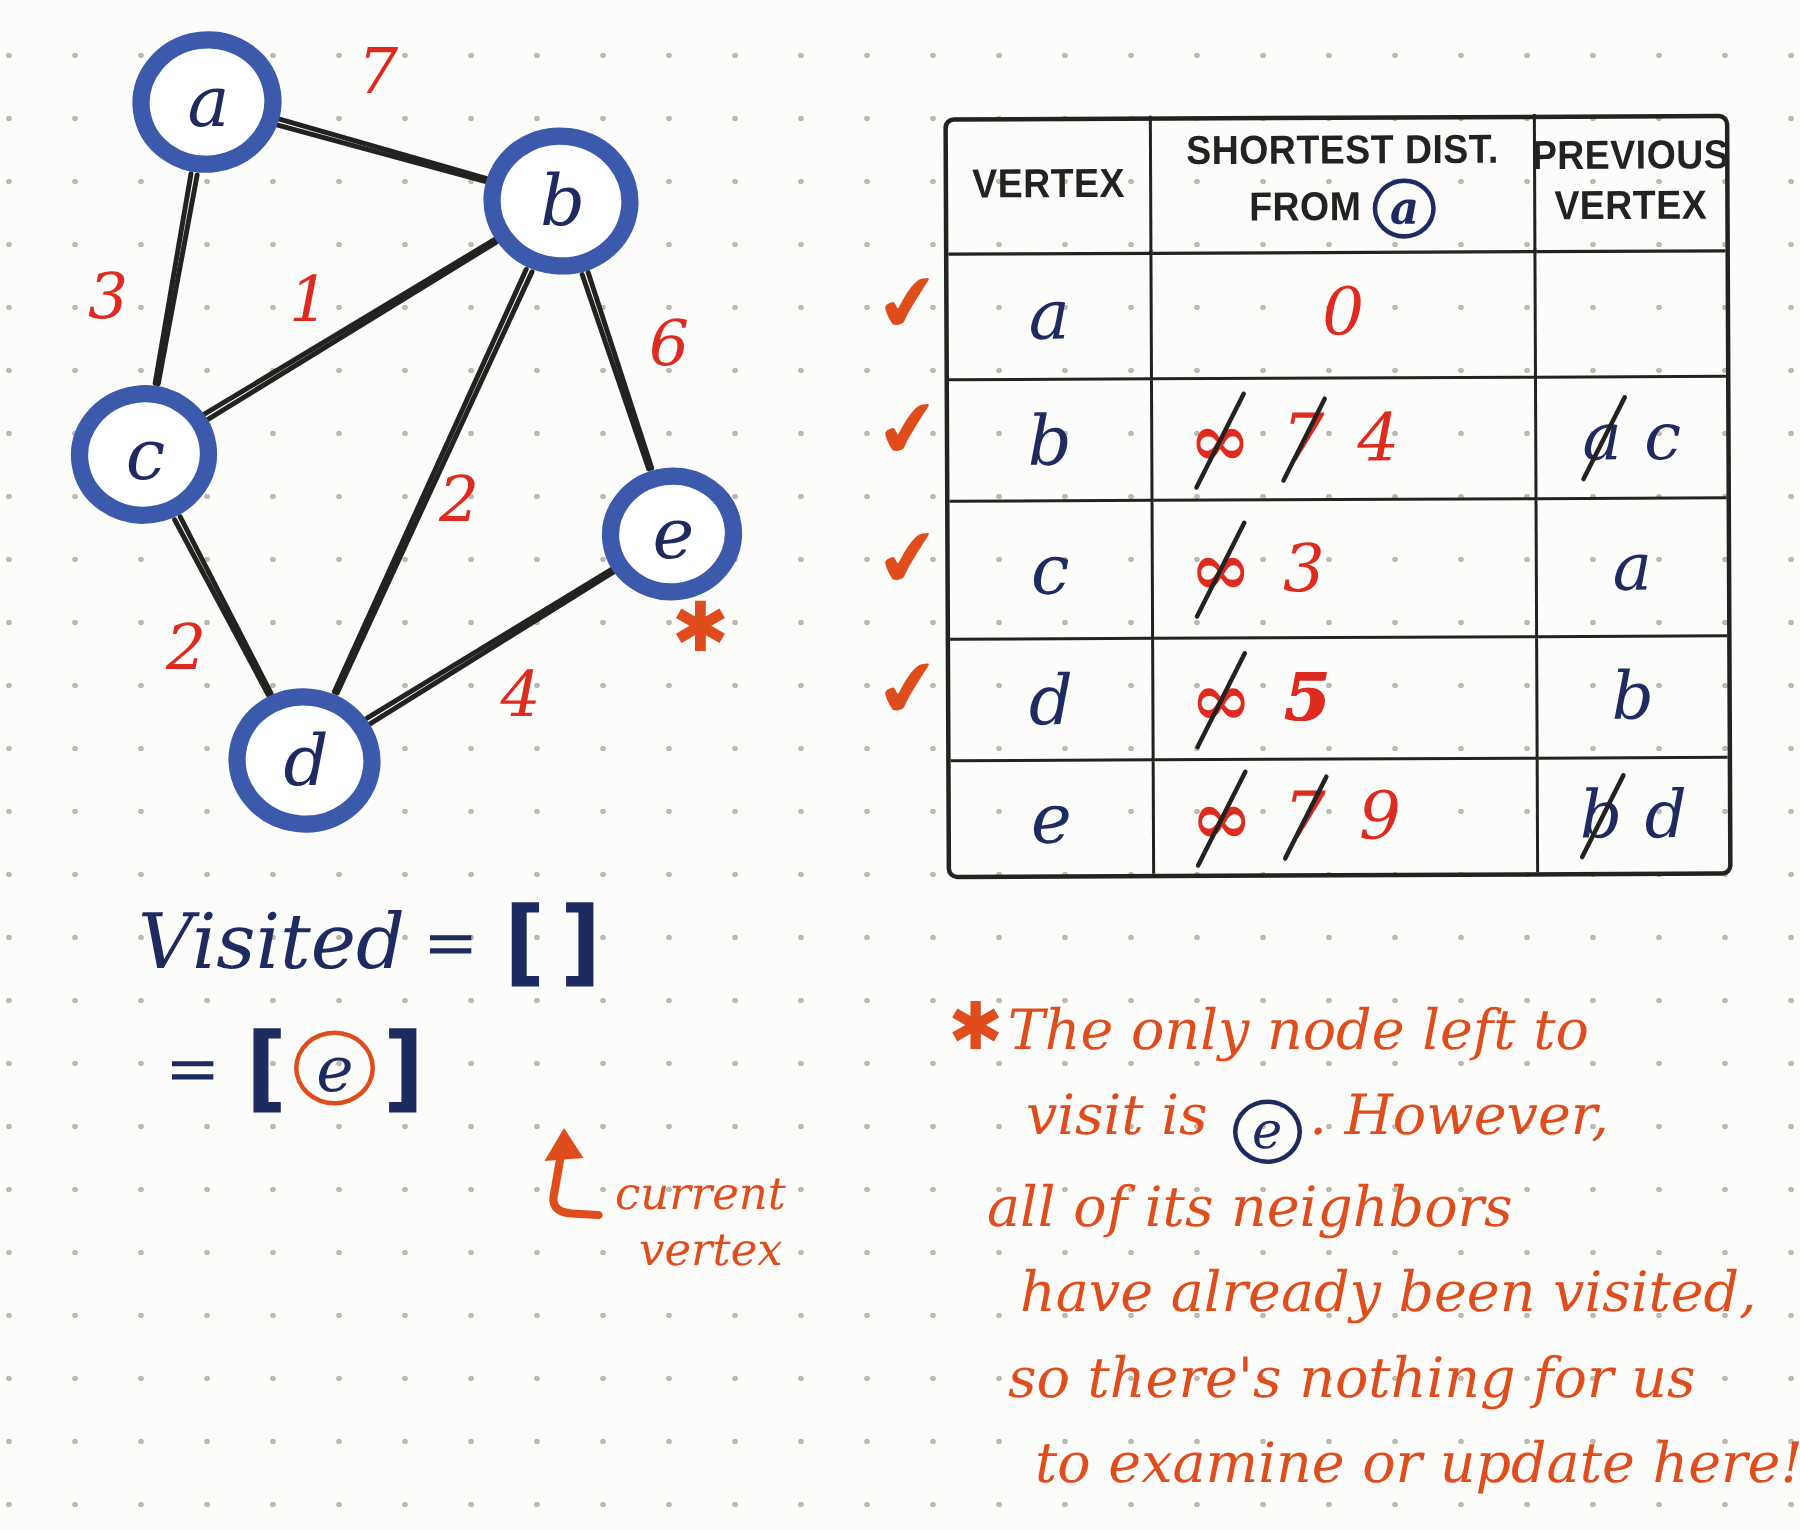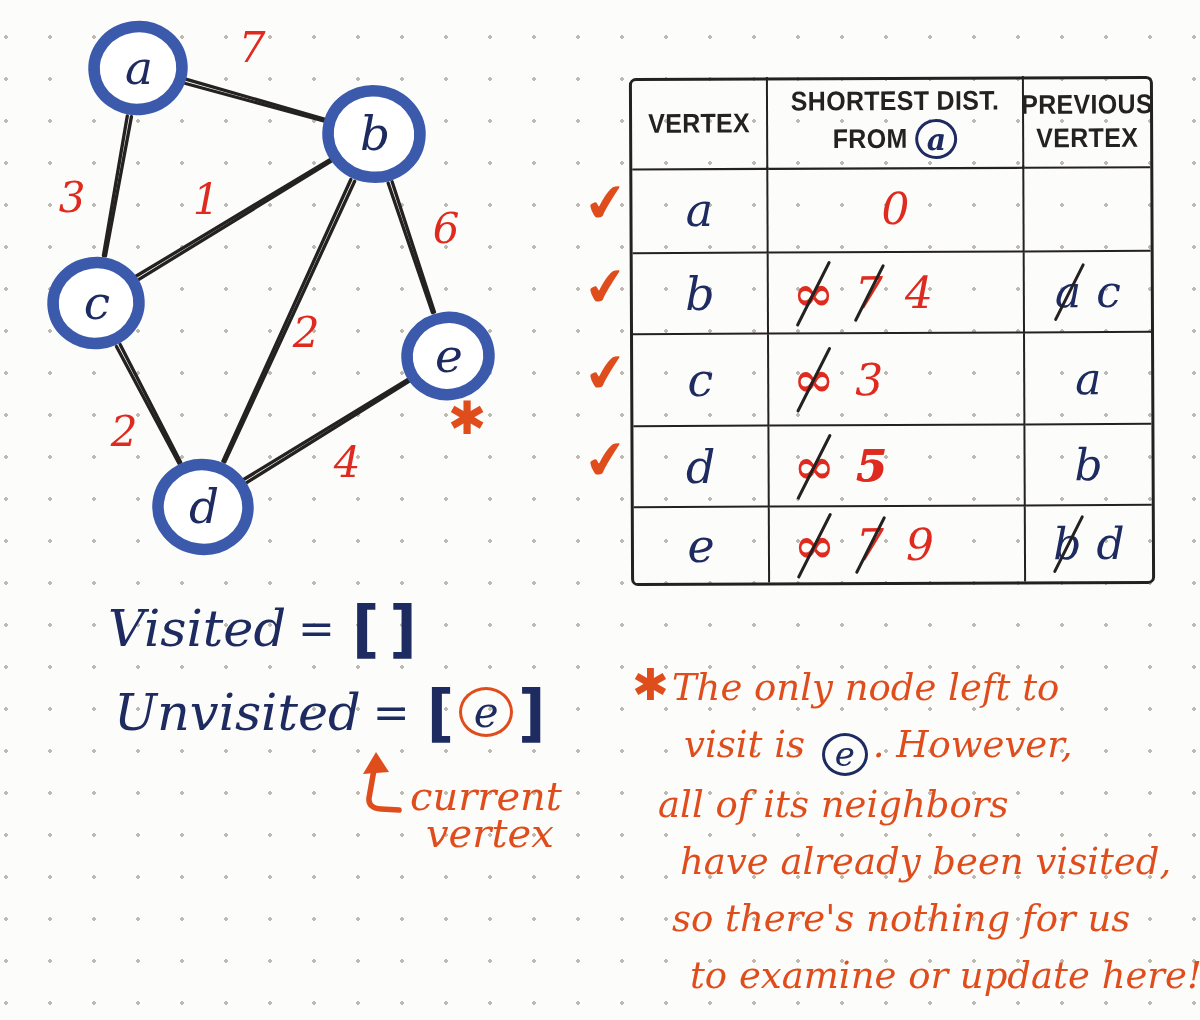--- a/index.html
+++ b/index.html
@@ -41,42 +41,42 @@
     width:3.4px; height:126%; background:var(--ink);
     transform:rotate(27deg); border-radius:2px; }
   .inf { font-style:normal; font-weight:600; font-size:1.12em; letter-spacing:-1px; }
   .thick { font-weight:700; text-shadow:1.2px 0 currentColor; }
 
   .checkmark { position:absolute; left:584px; font-family:"DejaVu Sans",sans-serif;
     color:var(--orange); font-size:52px; font-weight:700; transform:rotate(-8deg); }
 
   
   .script-line { position:absolute; display:flex; align-items:center;
-    font-style:italic; font-size:51px; color:var(--navy); white-space:nowrap;margin-left:16px; }
+    font-style:italic; font-size:51px; color:var(--navy); white-space:nowrap; }
   #visited-line { left:92px; top:598px; }
   #unvisited-line { left:98px; top:682px; }
   .eq { font-style:normal; margin:0 12px; font-size:44px; }
   .bracket { font-family:"DejaVu Sans",sans-serif; font-style:normal; font-weight:700;
     font-size:60px; transform:scaleY(1.05); margin:0 5px; line-height:1; }
   .red-item { color:var(--list_red); font-size:46px; margin:0 4px; }
   .comma { color:var(--navy); font-size:46px; }
 
   .circled { display:inline-flex; align-items:center; justify-content:center;
     border-radius:50%; font-style:italic; box-sizing:border-box; }
   .circle-orange { border:3.6px solid var(--orange); width:54px; height:50px;
     color:var(--navy); font-size:42px; }
   .circle-navy-hdr { border:3px solid var(--navy); width:42px; height:40px;
     color:var(--navy); font-size:30px; font-family:"DejaVu Serif",serif; transform:scaleY(.93); }
   .circle-navy-note { border:3px solid var(--navy); width:46px; height:43px;
     color:var(--navy); font-size:34px; margin:0 5px; vertical-align:-9px; }
 
   
   #cv-arrow { position:absolute; left:345px; top:750px; }
   #cv-label { position:absolute; left:410px; top:778px; color:var(--orange);
-    font-style:italic; font-size:40px; line-height:37px; }
+    font-style:italic; font-size:30px; line-height:37px; }
   #cv-label .l2 { margin-left:16px; }
 
   
   #note { position:absolute; left:632px; top:656px; width:604px;
     color:var(--orange); font-style:italic; font-size:37px; line-height:57px; }
   .note-line { white-space:nowrap; }
   .note-ast { font-family:"DejaVu Sans",sans-serif; font-style:normal;
     font-size:44px; margin-right:3px; }
 </style>
 </head>
@@ -179,21 +179,20 @@
     </div>
 
   <div id="visited-line" class="script-line">
     <span>Visited</span>
     <span class="eq">=</span>
     <span class="bracket">[</span>
     <span class="bracket">]</span>
   </div>
 
   <div id="unvisited-line" class="script-line">
-    <span>Unvisited</span>
     <span class="eq">=</span>
     <span class="bracket">[</span>
     <span class="circled circle-orange">e</span>
     <span class="bracket">]</span>
   </div>
 
   <svg id="cv-arrow" width="78" height="70">
     <path d="M 30 14 L 24 48 Q 23 58 36 59 L 54 60" fill="none" stroke="#e04d1d" stroke-width="5.5" stroke-linecap="round"></path>
     <path d="M 31 2 L 18 24 L 44 22 Z" fill="#e04d1d"></path>
   </svg>

